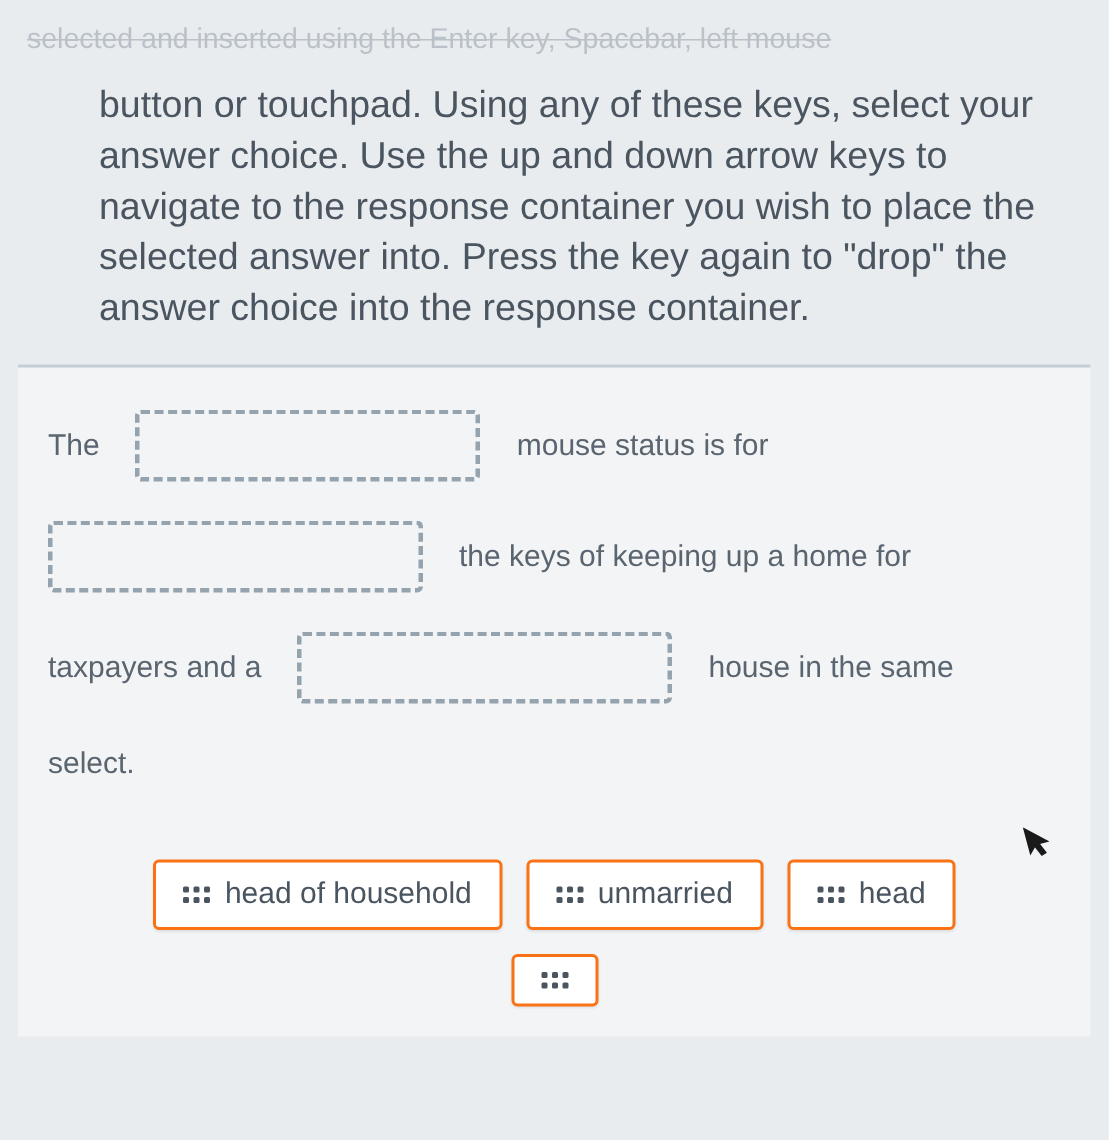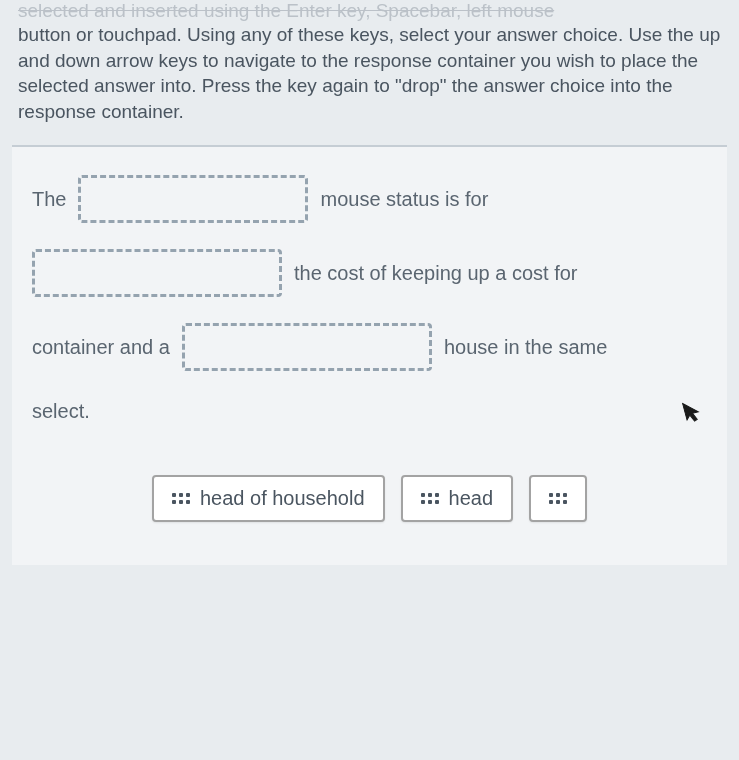--- a/index.html
+++ b/index.html
@@ -6,28 +6,29 @@
     body {
       font-family: Arial, Helvetica, sans-serif;
       background: #e8ecef;
       width: 739px;
       height: 760px;
       overflow: hidden;
       color: #4a5560;
     }
     .instructions {
       padding: 0 18px 12px 18px;
-      font-size: 19px;
+      font-size: 25px;
       line-height: 1.35;
       color: #4a5560;
+      margin-left: 48px;
     }
     .cutoff-line {
       color: #a8b0b8;
       font-size: 19px;
-      padding: 0 18px;
+      padding: 16px 18px;
       white-space: nowrap;
       overflow: hidden;
       text-decoration: line-through;
       opacity: 0.7;
     }
     .question-area {
       background: #f2f4f6;
       border-top: 2px solid #c5cdd4;
       margin: 8px 12px 0 12px;
       padding: 28px 20px 20px 20px;
@@ -37,21 +38,21 @@
     .sentence {
       font-size: 20px;
       color: #5a6570;
       line-height: 1.4;
     }
     .row {
       display: flex;
       align-items: center;
       margin-bottom: 26px;
       flex-wrap: wrap;
-      gap: 12px;
+      gap: 24px;
     }
     .drop-zone {
       display: inline-block;
       border: 3px dashed #95a3af;
       border-radius: 4px;
       height: 48px;
       min-width: 230px;
       background: #f2f4f6;
       vertical-align: middle;
     }
@@ -61,21 +62,21 @@
       flex-wrap: wrap;
       justify-content: center;
       gap: 16px;
       padding: 20px 40px 0 40px;
     }
     .answer-chip {
       display: inline-flex;
       align-items: center;
       gap: 10px;
       background: #ffffff;
-      border: 2px solid #a3a3a3;
+      border: 2px solid #f97316;
       border-radius: 4px;
       padding: 10px 18px;
       font-size: 20px;
       color: #4a5560;
       cursor: move;
       box-shadow: 0 1px 2px rgba(0,0,0,0.08);
     }
     .drag-handle {
       display: inline-flex;
       flex-direction: column;
@@ -113,24 +114,24 @@
 <div class="question-area">
 
   <div class="sentence">
     <div class="row">
       <span>The</span>
       <span class="drop-zone"></span>
       <span>mouse status is for</span>
     </div>
     <div class="row">
       <span class="drop-zone wide"></span>
-      <span>the cost of keeping up a cost for</span>
-    </div>
-    <div class="row">
-      <span>container and a</span>
+      <span>the keys of keeping up a home for</span>
+    </div>
+    <div class="row">
+      <span>taxpayers and a</span>
       <span class="drop-zone wide"></span>
       <span>house in the same</span>
     </div>
     <div class="row">
       <span>select.</span>
     </div>
   </div>
 
   <div class="bank-wrap">
     <div class="answer-bank">
@@ -141,20 +142,35 @@
               <span class="dot"></span>
               <span class="dot"></span>
             </span>
           <span class="drag-handle-row">
               <span class="dot"></span>
               <span class="dot"></span>
               <span class="dot"></span>
             </span>
         </span>
         <span>head of household</span>
+      </div>
+      <div class="answer-chip">
+        <span class="drag-handle">
+          <span class="drag-handle-row">
+              <span class="dot"></span>
+              <span class="dot"></span>
+              <span class="dot"></span>
+            </span>
+          <span class="drag-handle-row">
+              <span class="dot"></span>
+              <span class="dot"></span>
+              <span class="dot"></span>
+            </span>
+        </span>
+        <span>unmarried</span>
       </div>
       <div class="answer-chip">
         <span class="drag-handle">
           <span class="drag-handle-row">
               <span class="dot"></span>
               <span class="dot"></span>
               <span class="dot"></span>
             </span>
           <span class="drag-handle-row">
               <span class="dot"></span>

